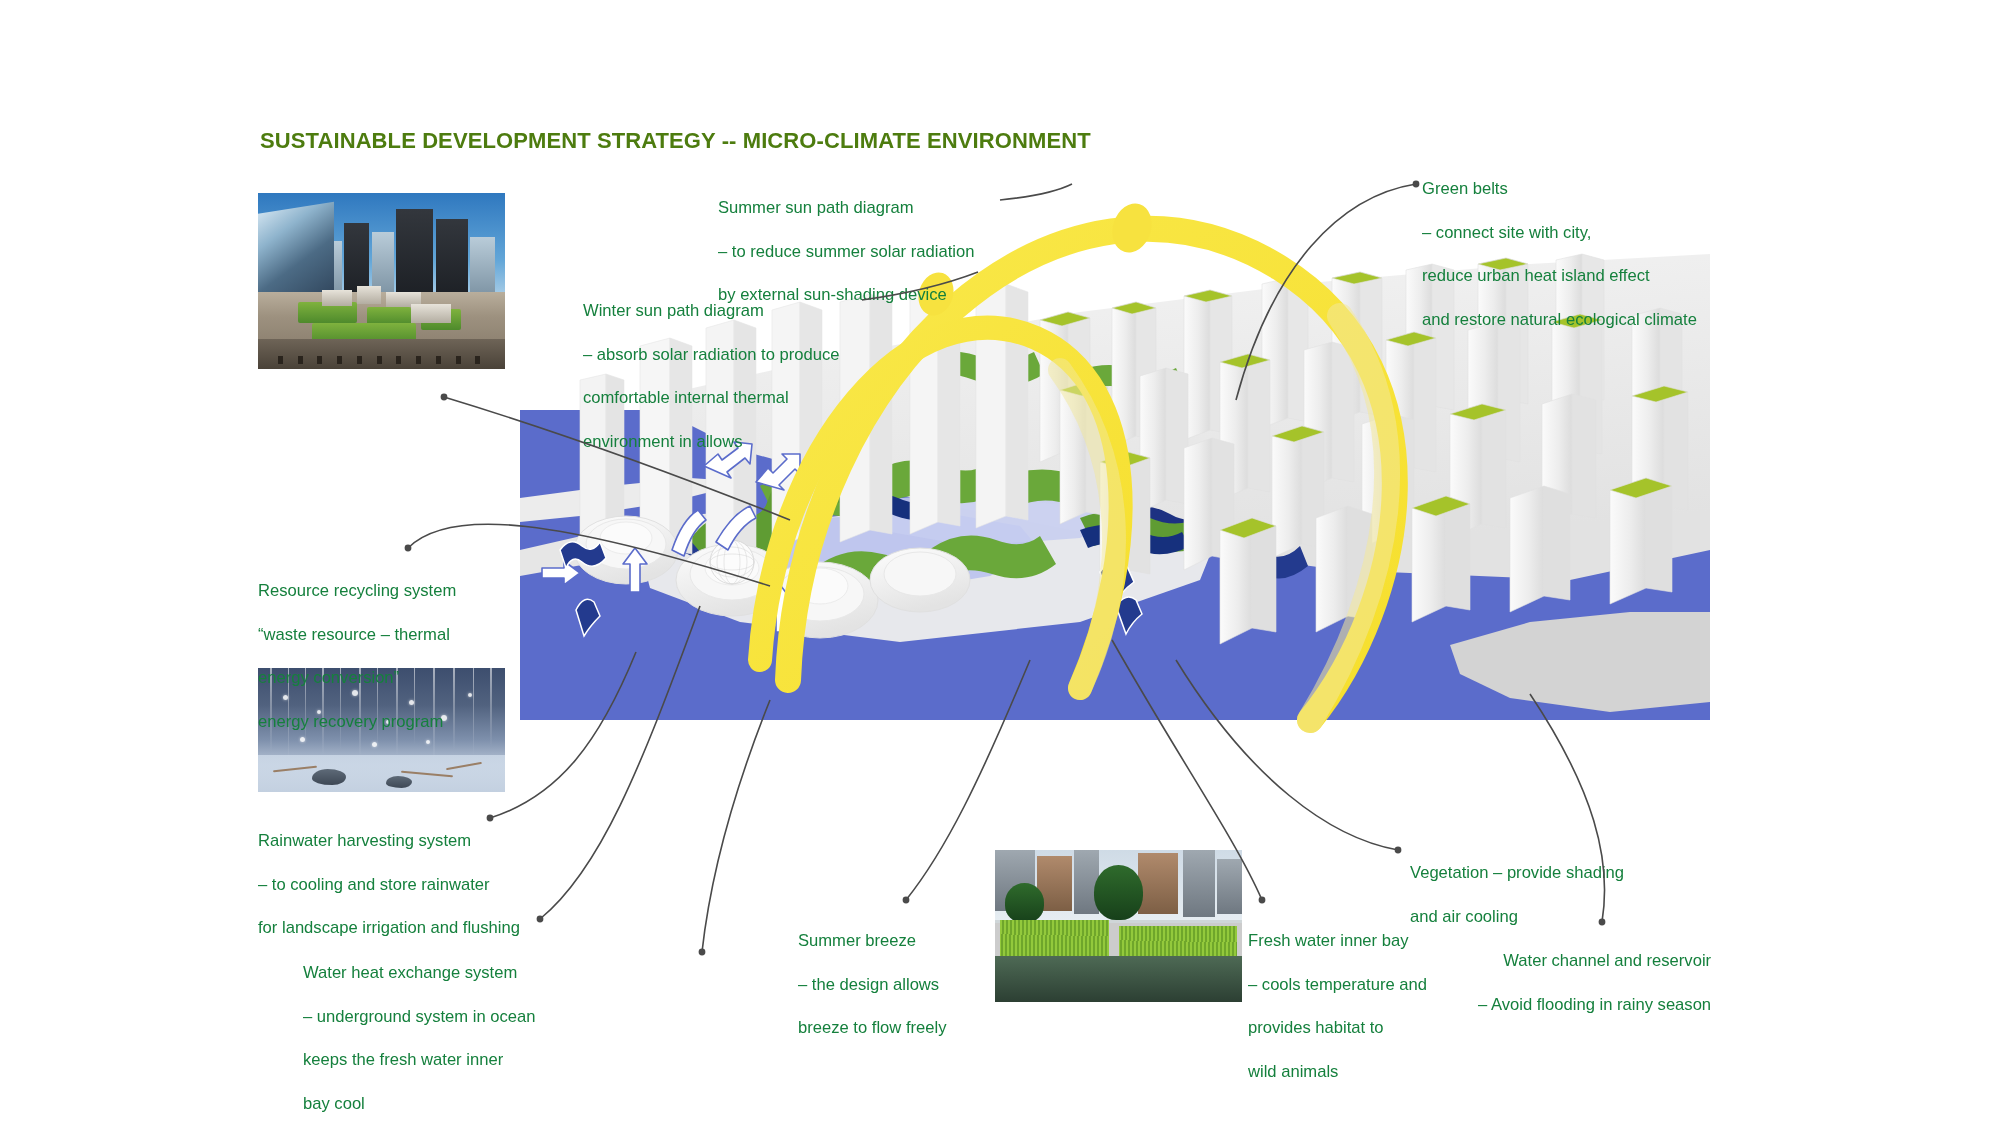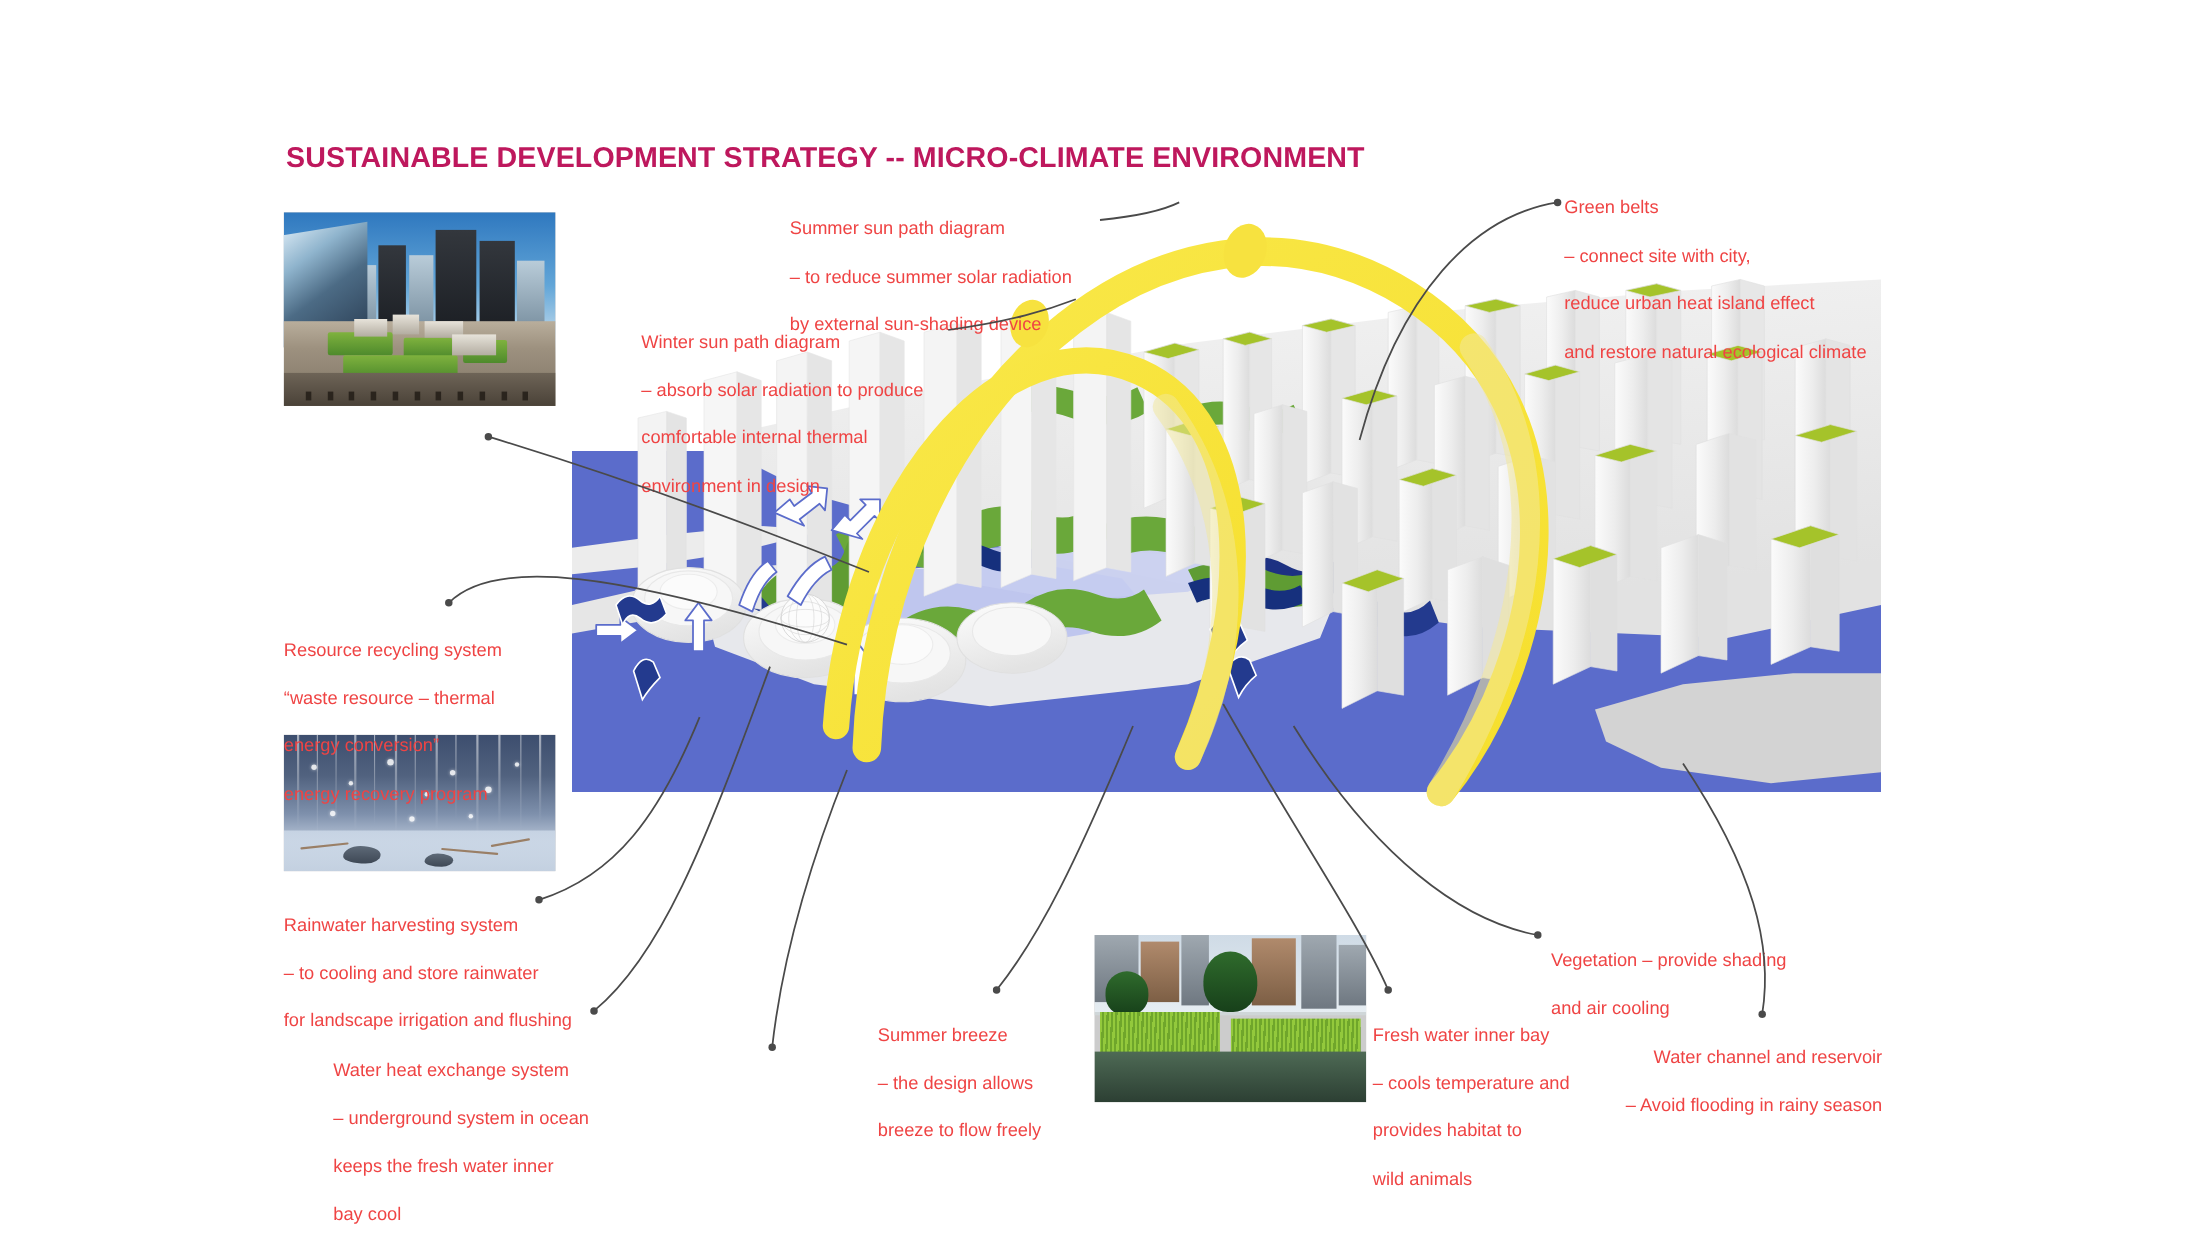--- a/index.html
+++ b/index.html
@@ -9,26 +9,26 @@
     width:2000px; height:1125px; position:relative; overflow:hidden;
     font-family:"Liberation Sans", sans-serif;
     color:#2b2b2b;
     -webkit-font-smoothing:antialiased;
   }
   #stage{ position:absolute; inset:0; }
 
   
   .title{
     position:absolute; left:260px; top:128px;
-    font-size:26px; font-weight:bold; letter-spacing:.1px;
-    color:#be185d; white-space:nowrap;
+    font-size:22px; font-weight:bold; letter-spacing:.1px;
+    color:#4d7c0f; white-space:nowrap;
   }
 
   
-  .callout{ position:absolute; font-size:16.6px; line-height:1.32; color:#ef4444; white-space:pre-line; }
+  .callout{ position:absolute; font-size:16.6px; line-height:1.32; color:#15803d; white-space:pre-line; }
   .callout .hd{ display:block; }
 
   
   .photo{ position:absolute; overflow:hidden; background:#ccc; }
 
   
   .ph-greenroof{ left:258px; top:193px; width:247px; height:176px; }
   .gr-sky{ position:absolute; inset:0;
     background:linear-gradient(180deg,#2f78bf 0%, #62a6d8 38%, #9cc6e4 55%, #c9dced 66%, #b9b3a6 75%, #8d8577 100%); }
   .gr-t{ position:absolute; bottom:33%; background:linear-gradient(180deg,#b9ccd9,#6e8596); }
@@ -427,21 +427,21 @@
   <div class="callout" style="left:718px; top:175px;">
     <span class="hd">Summer sun path diagram</span>
     <span>–  to reduce summer solar radiation</span><br>
     <span>by external sun-shading device</span>
   </div>
 
   <div class="callout" style="left:583px; top:278px;">
     <span class="hd">Winter sun path diagram</span>
     <span>– absorb solar radiation to produce</span><br>
     <span>comfortable internal thermal</span><br>
-    <span>environment in design</span>
+    <span>environment in allows</span>
   </div>
 
   <div class="callout" style="left:1422px; top:156px;">
     <span class="hd">Green belts</span>
     <span>–  connect site with city,</span><br>
     <span>reduce urban heat island effect</span><br>
     <span>and restore natural ecological climate</span>
   </div>
 
 

